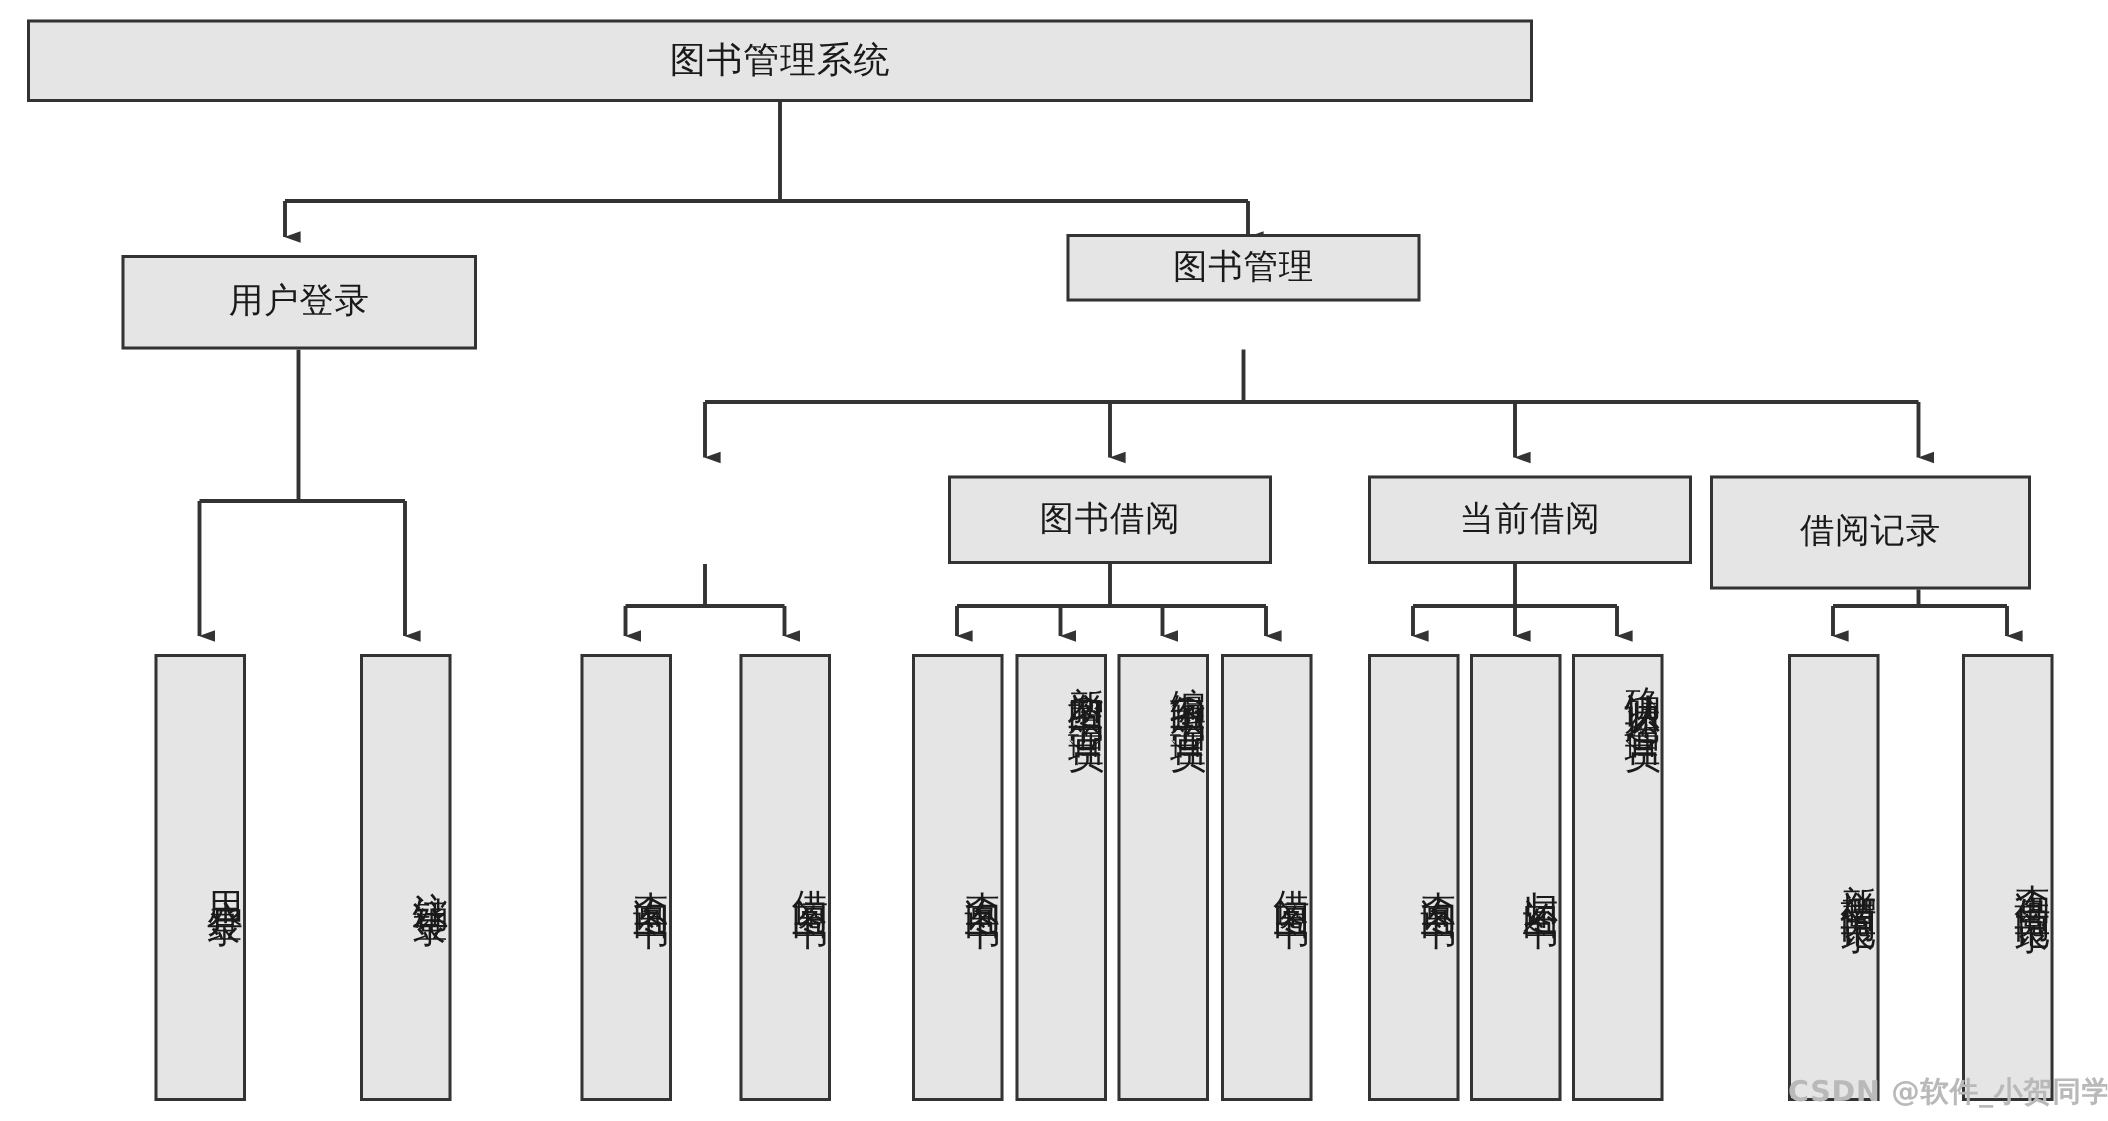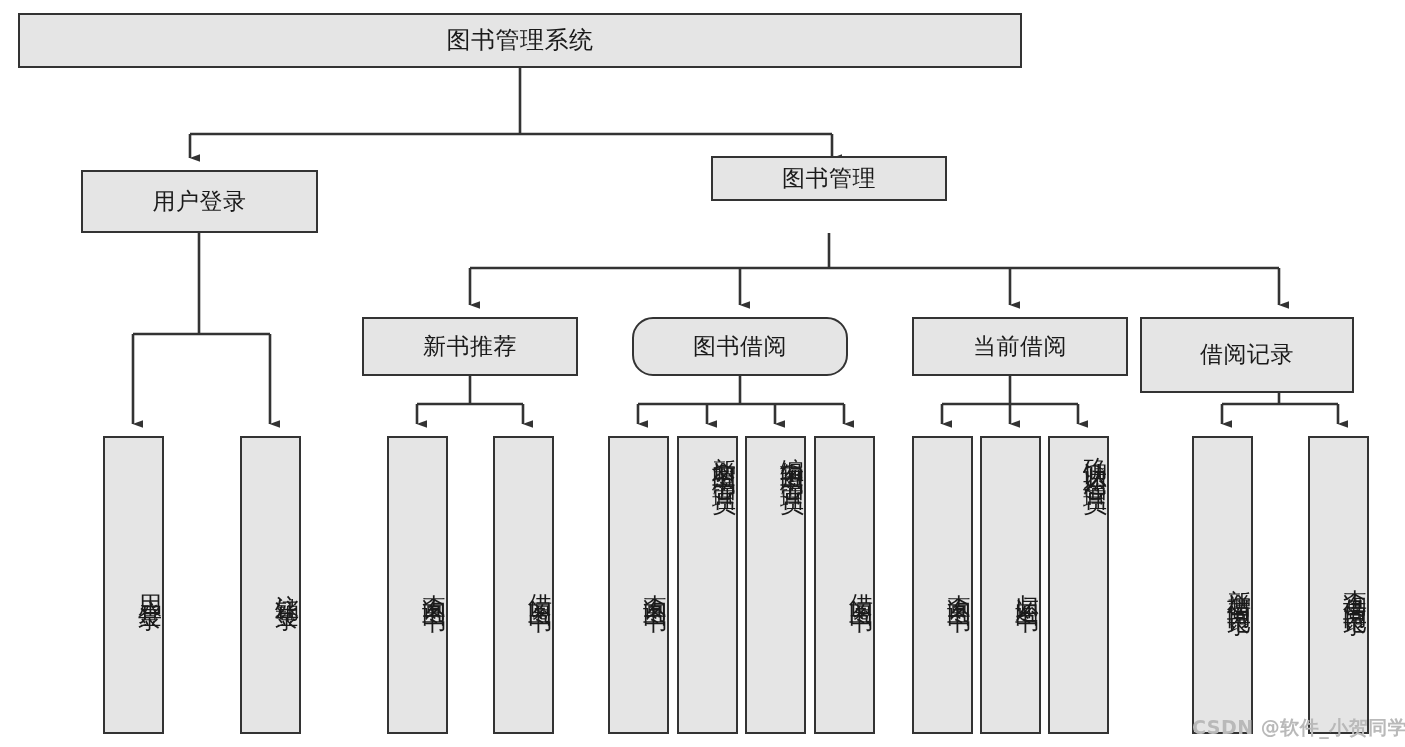--- a/index.html
+++ b/index.html
@@ -139,25 +139,22 @@
   </div>
 
   <div class="node horizontal" style="left:81px; top:170px; width:237px; height:63px;">
     <span class="node-label">用户登录</span>
   </div>
 
   <div class="node horizontal" style="left:711px; top:156px; width:236px; height:45px;">
     <span class="node-label">图书管理</span>
   </div>
 
-  <div class="node horizontal" style="left:362px; top:317px; width:216px; height:59px;">
-    <span class="node-label">新书推荐</span>
-  </div>
-
-  <div class="node horizontal" style="left:632px; top:317px; width:216px; height:59px;border-radius:21px;">
+
+  <div class="node horizontal" style="left:632px; top:317px; width:216px; height:59px;">
     <span class="node-label">图书借阅</span>
   </div>
 
   <div class="node horizontal" style="left:912px; top:317px; width:216px; height:59px;">
     <span class="node-label">当前借阅</span>
   </div>
 
   <div class="node horizontal" style="left:1140px; top:317px; width:214px; height:76px;">
     <span class="node-label">借阅记录</span>
   </div>

